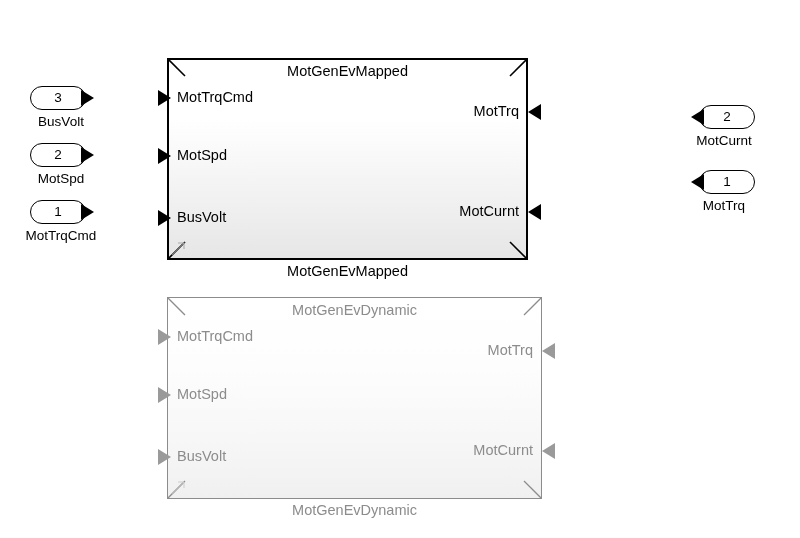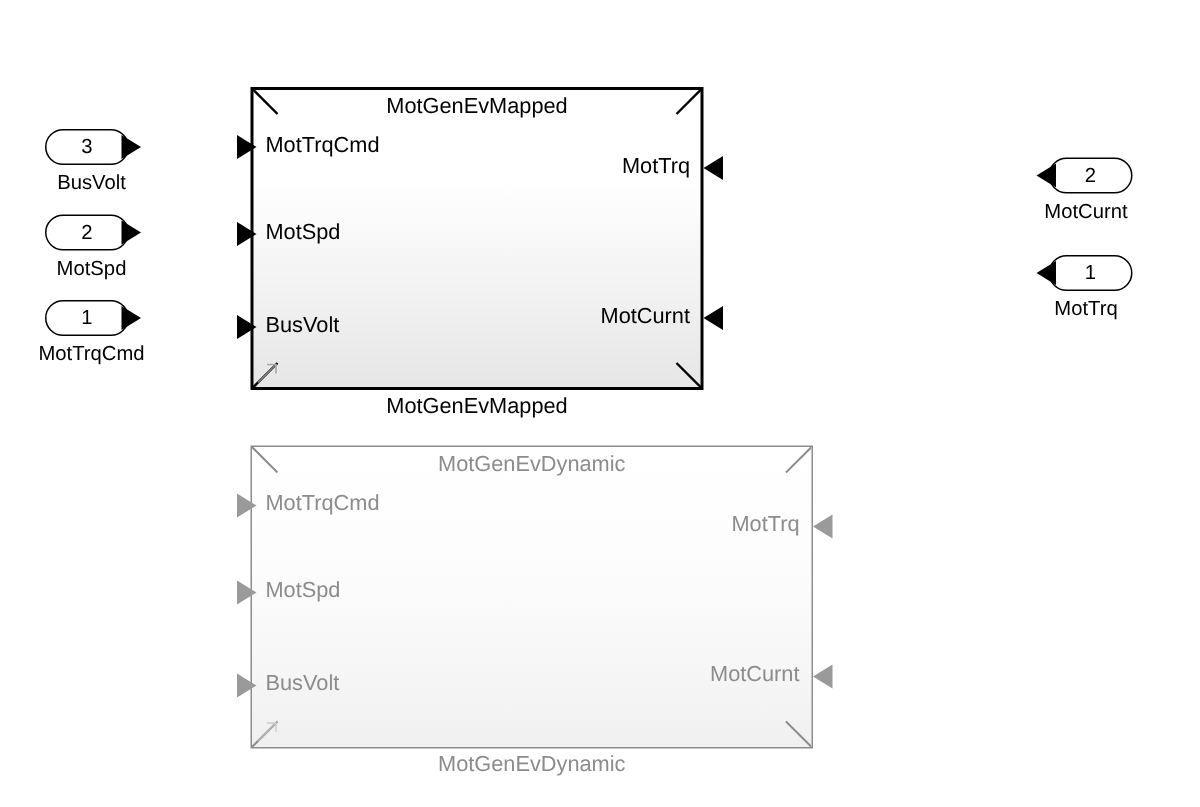--- a/index.html
+++ b/index.html
@@ -213,21 +213,21 @@
   </div>
 
   <div class="portblock port-out" style="left:693px; top:170px;">
     <div class="port-shape">
       <div class="port-pill">1</div>
       <div class="port-arrow"></div>
     </div>
     <div class="port-caption">MotTrq</div>
   </div>
 
-  <div class="subsystem" style="left:167px; top:58px; width:302px; height:202px;">
+  <div class="subsystem" style="left:167px; top:58px; width:361px; height:202px;">
     <div class="sub-body"></div>
 
     <div class="corner" style="left:1px; top:1px;">
       <svg width="20" height="20" viewBox="0 0 20 20">
           <line x1="0" y1="0" x2="17" y2="17" stroke="#000" stroke-width="1.6"></line>
         </svg>
     </div>
     <div class="corner" style="right:1px; top:1px;">
       <svg width="20" height="20" viewBox="0 0 20 20">
           <line x1="20" y1="0" x2="3" y2="17" stroke="#000" stroke-width="1.6"></line>

